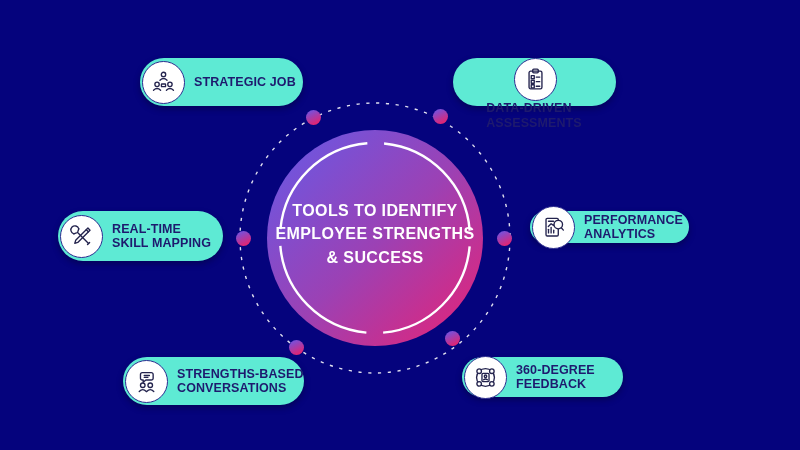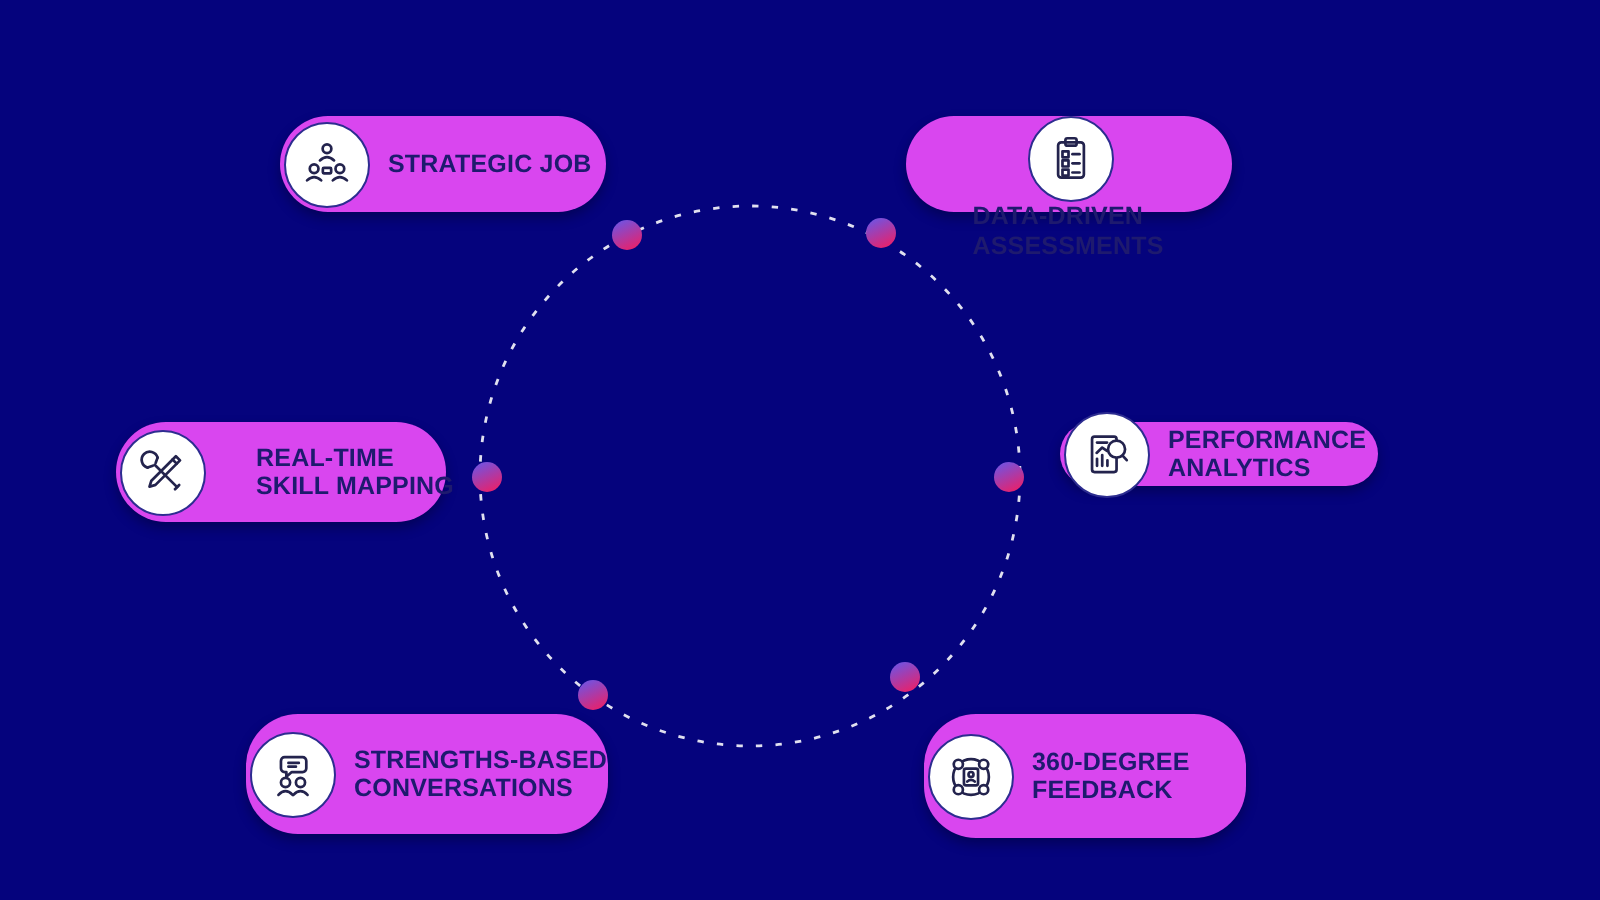--- a/index.html
+++ b/index.html
@@ -29,21 +29,21 @@
   .center-text p{margin:0;}
 
   
   .dot{
     position:absolute;width:15px;height:15px;border-radius:50%;
     background:linear-gradient(155deg,#7a4fd8 15%,#e12472 85%);
   }
 
   
   .pill{
-    position:absolute;background:#d946ef;border-radius:26px;
+    position:absolute;background:#5eead4;border-radius:26px;
     display:flex;align-items:center;
     box-shadow:0 3px 6px rgba(0,0,25,0.35);
   }
   .pill-icon{
     width:41px;height:41px;flex:0 0 auto;margin-left:2px;
     border:1.6px solid #2d2d90;border-radius:50%;background:#fff;
     display:flex;align-items:center;justify-content:center;
   }
   .pill-label{
     margin-left:9px;margin-right:10px;
@@ -61,20 +61,30 @@
     <circle cx="137" cy="137" r="135" fill="none" stroke="#ffffff" stroke-width="1.4" stroke-dasharray="3.2 6.6" opacity="0.88"></circle>
   </svg>
 
   <div class="dot" style="left:306px;top:110px;"></div>
   <div class="dot" style="left:433px;top:109px;"></div>
   <div class="dot" style="left:236px;top:231px;"></div>
   <div class="dot" style="left:497px;top:231px;"></div>
   <div class="dot" style="left:289px;top:340px;"></div>
   <div class="dot" style="left:445px;top:331px;"></div>
 
+  <div class="center-circle">
+    <svg class="ring-svg" width="216" height="216" viewBox="0 0 216 216">
+      <circle cx="108" cy="108" r="95" fill="none" stroke="#ffffff" stroke-width="2.4" stroke-dasharray="132.2 17.02" stroke-dashoffset="140.7"></circle>
+    </svg>
+    <div class="center-text">
+      <p>TOOLS TO IDENTIFY</p>
+      <p>EMPLOYEE STRENGTHS</p>
+      <p>&amp; SUCCESS</p>
+    </div>
+  </div>
 
   <div class="pill" style="left:140px;top:58px;width:163px;height:48px;">
     <div class="pill-icon">
       <svg class="icon-art" width="27" height="27" viewBox="0 0 26 26">
         <circle cx="13" cy="5.2" r="2.1"></circle>
         <path d="M9.6 10.8 Q13 7.6 16.4 10.8"></path>
         <circle cx="6.8" cy="14.8" r="2.1"></circle>
         <path d="M3.4 20.4 Q6.8 17.2 10.2 20.4"></path>
         <circle cx="19.2" cy="14.8" r="2.1"></circle>
         <path d="M15.8 20.4 Q19.2 17.2 22.6 20.4"></path>
@@ -98,21 +108,21 @@
         <line x1="13.7" y1="15.1" x2="17.1" y2="15.1"></line>
         <line x1="13.7" y1="19.5" x2="17.1" y2="19.5"></line>
       </svg>
     </div>
     <div class="pill-label">
       <div>DATA-DRIVEN</div>
       <div>ASSESSMENTS</div>
     </div>
   </div>
 
-  <div class="pill" style="left:58px;top:211px;width:165px;height:50px;gap:16px;">
+  <div class="pill" style="left:58px;top:211px;width:165px;height:50px;">
     <div class="pill-icon">
       <svg class="icon-art" width="27" height="27" viewBox="0 0 26 26">
         <path d="M10.4 5.6 A3.9 3.9 0 1 0 5.6 10.4"></path>
         <path d="M10.4 5.6 L9.5 8.1"></path>
         <path d="M5.6 10.4 L8.1 9.5"></path>
         <line x1="9" y1="9" x2="19.8" y2="19.8"></line>
         <line x1="18.8" y1="20.8" x2="20.8" y2="18.8"></line>
         <path d="M19.2 4.9 l2 2 L9.4 18.7 l-2.9 0.9 0.9 -2.9 Z"></path>
         <line x1="17.6" y1="6.5" x2="19.6" y2="8.5"></line>
       </svg>
@@ -135,39 +145,39 @@
         <circle cx="17.6" cy="10.2" r="4.1" fill="#ffffff"></circle>
         <line x1="20.5" y1="13.3" x2="22.5" y2="15.5"></line>
       </svg>
     </div>
     <div class="pill-label">
       <div>PERFORMANCE</div>
       <div>ANALYTICS</div>
     </div>
   </div>
 
-  <div class="pill" style="left:123px;top:357px;width:181px;height:60px;">
+  <div class="pill" style="left:123px;top:357px;width:181px;height:48px;">
     <div class="pill-icon">
       <svg class="icon-art" width="27" height="27" viewBox="0 0 26 26">
         <path d="M9 4.4 h8.6 a1.8 1.8 0 0 1 1.8 1.8 v3.6 a1.8 1.8 0 0 1 -1.8 1.8 h-5.2 l-2.6 2.2 v-2.2 h-0.8 a1.8 1.8 0 0 1 -1.8 -1.8 v-3.6 a1.8 1.8 0 0 1 1.8 -1.8 z"></path>
         <line x1="10.8" y1="7.2" x2="15.8" y2="7.2"></line>
         <line x1="10.8" y1="9" x2="14.4" y2="9"></line>
         <circle cx="9.4" cy="16.6" r="2.2"></circle>
         <path d="M6 22.6 Q9.4 19 12.8 22.6"></path>
         <circle cx="16.6" cy="16.6" r="2.2"></circle>
         <path d="M13.2 22.6 Q16.6 19 20 22.6"></path>
       </svg>
     </div>
     <div class="pill-label">
       <div>STRENGTHS-BASED</div>
       <div>CONVERSATIONS</div>
     </div>
   </div>
 
-  <div class="pill" style="left:462px;top:357px;width:161px;height:62px;">
+  <div class="pill" style="left:462px;top:357px;width:161px;height:40px;">
     <div class="pill-icon">
       <svg class="icon-art" width="27" height="27" viewBox="0 0 26 26">
         <circle cx="13" cy="13" r="8.6"></circle>
         <circle cx="6.9" cy="6.9" r="2.2" fill="#ffffff"></circle>
         <circle cx="19.1" cy="6.9" r="2.2" fill="#ffffff"></circle>
         <circle cx="6.9" cy="19.1" r="2.2" fill="#ffffff"></circle>
         <circle cx="19.1" cy="19.1" r="2.2" fill="#ffffff"></circle>
         <rect x="9.6" y="9" width="6.8" height="8" rx="1" fill="#ffffff"></rect>
         <circle cx="13" cy="11.8" r="1.2"></circle>
         <path d="M11.2 15.2 Q13 13.6 14.8 15.2"></path>

